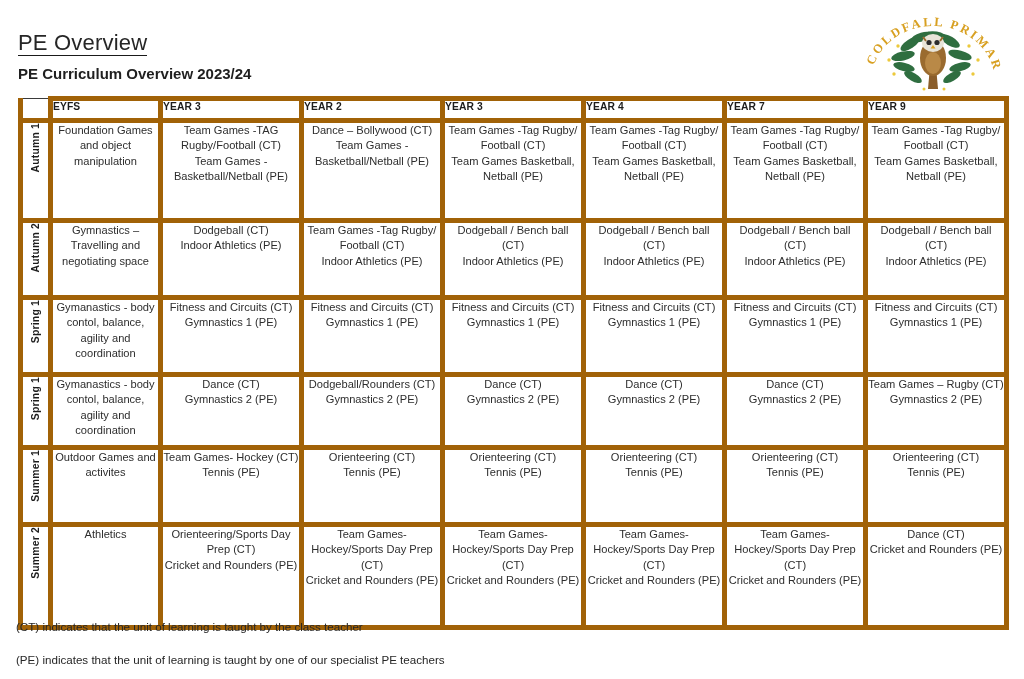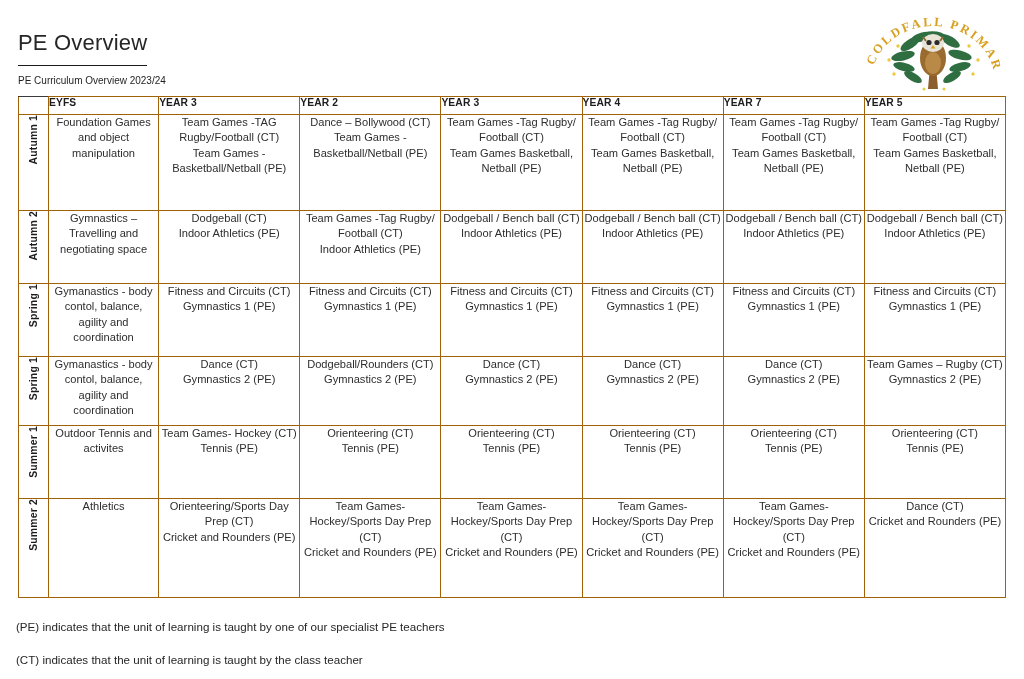--- a/index.html
+++ b/index.html
@@ -30,27 +30,27 @@
     top: 30px;
     width: 820px;
   }
   .page-title {
     font-size: 22px;
     font-weight: 400;
     color: #262626;
     letter-spacing: 0.2px;
     border-bottom: 1.6px solid #1a1a1a;
     display: inline-block;
-    padding-bottom: 10px;
+    padding-bottom: 0;
     line-height: 1.15;
   }
   .page-subtitle {
     margin-top: 9px;
-    font-size: 10px;
-    font-weight: normal;
+    font-size: 15px;
+    font-weight: bold;
     color: #1f1f1f;
   }
 
   
   .logo {
     position: absolute;
     right: 16px;
     top: 10px;
     width: 150px;
     height: 84px;
@@ -63,21 +63,21 @@
     left: 18px;
     top: 96px;
     width: 988px;
   }
   table.grid {
     border-collapse: collapse;
     width: 988px;
     table-layout: fixed;
   }
   table.grid td, table.grid th {
-    border: 1px solid #a16207;
+    border: 5px solid #a16207;
     vertical-align: top;
     padding: 0;
   }
   
   col.c-season { width: 30px; }
   col.c-eyfs   { width: 110px; }
   col.c-year   { width: 141px; }
 
   thead td {
     height: 17px;
@@ -211,21 +211,21 @@
       </colgroup>
       <thead>
         <tr id="header-row">
             <td class="blank"></td>
             <td>EYFS</td>
             <td>YEAR 3</td>
             <td>YEAR 2</td>
             <td>YEAR 3</td>
             <td>YEAR 4</td>
             <td>YEAR 7</td>
-            <td>YEAR 5</td>
+            <td>YEAR 9</td>
           </tr>
       </thead>
       <tbody id="table-body">
           <tr class="r-autumn1">
             <td class="season">
               <span class="season-label">Autumn 1</span>
             </td>
             <td class="cell eyfs">
               <span class="entry">Foundation Games and object manipulation</span>
             </td>
@@ -348,21 +348,21 @@
             <td class="cell">
               <span class="entry">Team Games – Rugby (CT)</span>
               <span class="entry">Gymnastics 2 (PE)</span>
             </td>
           </tr>
           <tr class="r-summer1">
             <td class="season">
               <span class="season-label">Summer 1</span>
             </td>
             <td class="cell eyfs">
-              <span class="entry">Outdoor Tennis and activites</span>
+              <span class="entry">Outdoor Games and activites</span>
             </td>
             <td class="cell">
               <span class="entry">Team Games- Hockey (CT)</span>
               <span class="entry">Tennis (PE)</span>
             </td>
             <td class="cell">
               <span class="entry">Orienteering (CT)</span>
               <span class="entry">Tennis (PE)</span>
             </td>
             <td class="cell">
@@ -412,17 +412,17 @@
             <td class="cell">
               <span class="entry">Dance (CT)</span>
               <span class="entry">Cricket and Rounders (PE)</span>
             </td>
           </tr>
         </tbody>
     </table>
   </div>
 
   <div class="notes">
+    <div class="note">(CT) indicates that the unit of learning is taught by the class teacher</div>
     <div class="note">(PE) indicates that the unit of learning is taught by one of our specialist PE teachers</div>
-    <div class="note">(CT) indicates that the unit of learning is taught by the class teacher</div>
   </div>
 
 </div>
 
 </body></html>

